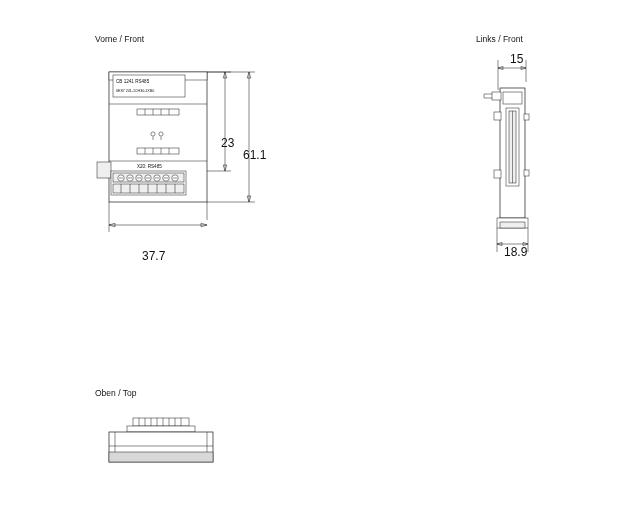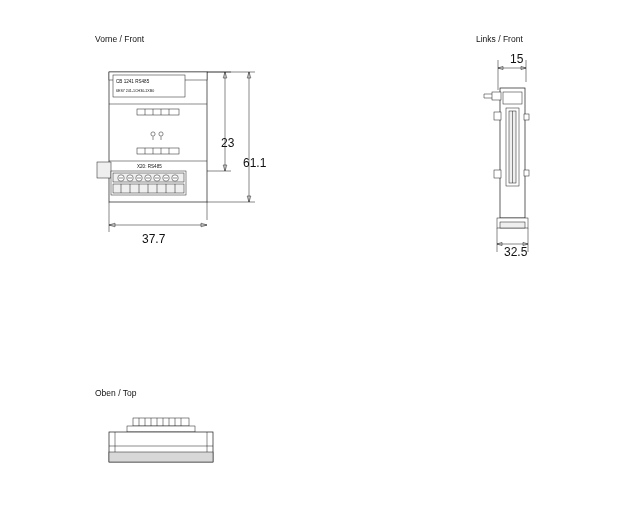--- a/index.html
+++ b/index.html
@@ -134,23 +134,23 @@
     <path class="dimline" d="M130,12 l-1.8,6 l3.6,0 z" fill="#111111"></path>
     <path class="dimline" d="M130,111 l-1.8,-6 l3.6,0 z" fill="#111111"></path>
 
     <line class="dimline" x1="112" y1="12" x2="160" y2="12"></line>
     <line class="dimline" x1="112" y1="142" x2="160" y2="142"></line>
     <line class="dimline" x1="154" y1="12" x2="154" y2="142"></line>
     <path class="dimline" d="M154,12 l-1.8,6 l3.6,0 z" fill="#111111"></path>
     <path class="dimline" d="M154,142 l-1.8,-6 l3.6,0 z" fill="#111111"></path>
   </svg>
 
-  <div class="dim-label" style="left:142px; top:232px;">37.7</div>
+  <div class="dim-label" style="left:142px; top:249px;">37.7</div>
   <div class="dim-label" style="left:221px; top:136px;">23</div>
-  <div class="dim-label" style="left:243px; top:156px;">61.1</div>
+  <div class="dim-label" style="left:243px; top:148px;">61.1</div>
 
   <div class="view-title" style="left:476px; top:34px;">Links / Front</div>
 
   <svg class="left-svg" width="120" height="220" style="position:absolute; left:470px; top:52px;">
 
     <line class="dimline" x1="28" y1="8" x2="28" y2="38"></line>
     <line class="dimline" x1="56" y1="8" x2="56" y2="30"></line>
     <line class="dimline" x1="28" y1="16" x2="56" y2="16"></line>
     <path class="dimline" d="M28,16 l5,-1.6 l0,3.2 z" fill="#111111"></path>
     <path class="dimline" d="M56,16 l-5,-1.6 l0,3.2 z" fill="#111111"></path>
@@ -178,21 +178,21 @@
     <rect class="ln xthin filllight" x="30" y="170" width="25" height="6"></rect>
 
     <line class="dimline" x1="27" y1="176" x2="27" y2="200"></line>
     <line class="dimline" x1="58" y1="176" x2="58" y2="200"></line>
     <line class="dimline" x1="27" y1="192" x2="58" y2="192"></line>
     <path class="dimline" d="M27,192 l5,-1.6 l0,3.2 z" fill="#111111"></path>
     <path class="dimline" d="M58,192 l-5,-1.6 l0,3.2 z" fill="#111111"></path>
   </svg>
 
   <div class="dim-label" style="left:510px; top:52px;">15</div>
-  <div class="dim-label" style="left:504px; top:245px;">32.5</div>
+  <div class="dim-label" style="left:504px; top:245px;">18.9</div>
 
   <div class="view-title" style="left:95px; top:388px;">Oben / Top</div>
 
   <svg class="top-svg" width="160" height="90" style="position:absolute; left:95px; top:408px;">
 
     <rect class="ln xthin fillwhite" x="38" y="10" width="56" height="8"></rect>
     <line class="ln xthin" x1="44" y1="10" x2="44" y2="18"></line>
     <line class="ln xthin" x1="50" y1="10" x2="50" y2="18"></line>
     <line class="ln xthin" x1="56" y1="10" x2="56" y2="18"></line>
     <line class="ln xthin" x1="62" y1="10" x2="62" y2="18"></line>

